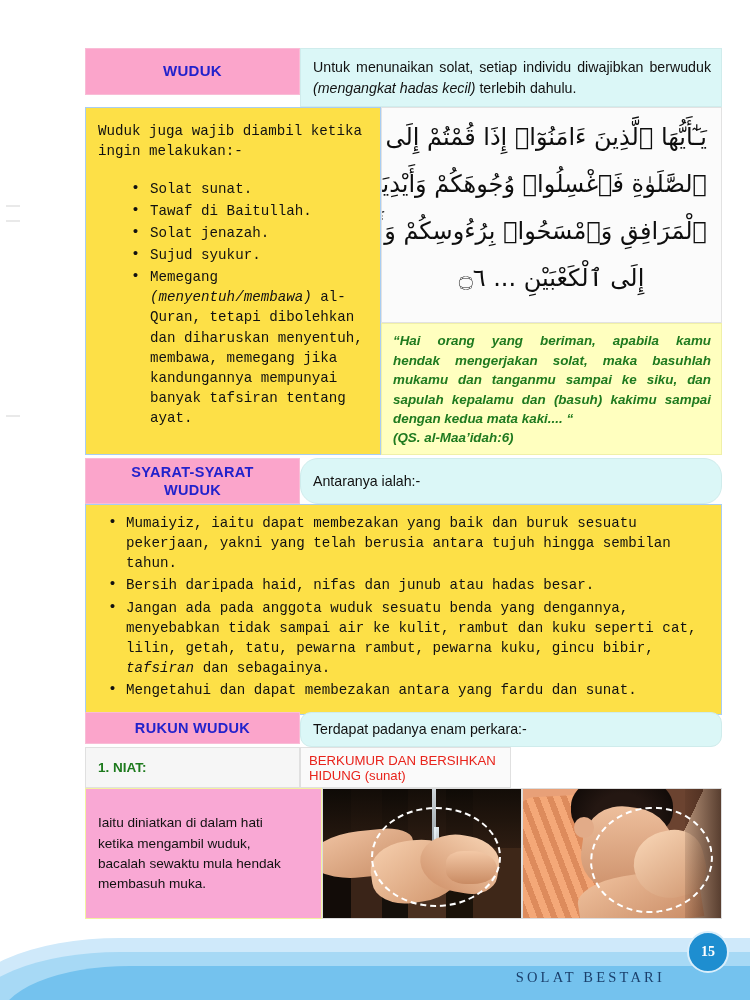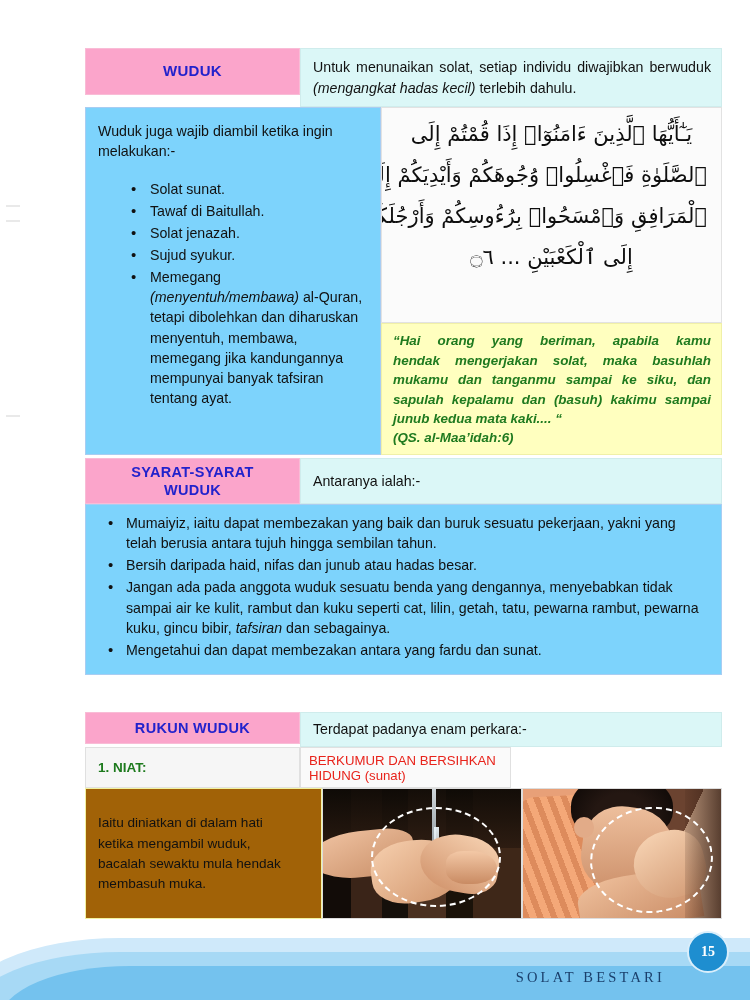--- a/index.html
+++ b/index.html
@@ -29,25 +29,26 @@
     background: #dbf7f7;
     color: #111;
     font-size: 14.2px;
     line-height: 1.45;
     padding: 8px 10px 8px 12px;
     border: 1px solid #cfecec;
     flex: 1;
   }
   .justify { text-align: justify; text-align-last: left; }
   .blue-body {
-    background: #7dd3fc;
+    background: #fde047;
     border: 1px solid #a8cdf2;
     color: #111;
     font-size: 14.2px;
     line-height: 1.42;
+    font-family: Liberation Mono, monospace;
   }
   ul.bl { list-style: none; }
   ul.bl > li {
     position: relative;
     padding-left: 22px;
     margin-bottom: 1px;
   }
   ul.bl > li:before {
     content: "\2022";
     position: absolute; left: 5px; top: -1px;
@@ -69,21 +70,21 @@
   #sec1-right { width: 341px; display: flex; flex-direction: column; }
 
   .ayat {
     background: #fbfbfb;
     border: 1px solid #e2e2e2;
     height: 216px;
     padding: 6px 14px 0 14px;
     text-align: center;
     direction: rtl;
     font-family: "DejaVu Sans", sans-serif;
-    font-size: 21px;
+    font-size: 24px;
     line-height: 1.95;
     color: #0e0e0e;
     overflow: hidden;
   }
   .ayat div { white-space: nowrap; }
 
   .terjemah {
     background: #ffffbf;
     border: 1px solid #f0f0a8;
     flex: 1;
@@ -115,21 +116,21 @@
     display: flex; align-items: center; padding-left: 12px;
     height: 41px;
   }
   .cell-caption {
     width: 211px; background: #fafafa; border: 1px solid #e0e0e0;
     color: #e8231b; font-size: 13.2px; line-height: 1.2;
     padding: 5px 6px 4px 8px; height: 41px;
   }
   .cell-caption.w2 { width: 211px; }
   .cell-niat-text {
-    width: 248px; background: #a16207; border: 1px solid #f2f2a0;
+    width: 248px; background: #f9a8d4; border: 1px solid #f2f2a0;
     height: 131px; padding: 10px 25px 8px 12px;
     font-size: 13.6px; line-height: 1.5; color: #111;
     display: flex; align-items: center;
   }
   .photo { width: 211px; height: 131px; position: relative; overflow: hidden;
            border: 1px solid #dddddd; }
 
   
   .p1 { background:#2a1a10; }
   .p1 .bg { position:absolute; inset:0;
@@ -242,51 +243,51 @@
           <div>يَـٰٓأَيُّهَا ٱلَّذِينَ ءَامَنُوٓا۟ إِذَا قُمْتُمْ إِلَى</div>
           <div>ٱلصَّلَوٰةِ فَٱغْسِلُوا۟ وُجُوهَكُمْ وَأَيْدِيَكُمْ إِلَى</div>
           <div>ٱلْمَرَافِقِ وَٱمْسَحُوا۟ بِرُءُوسِكُمْ وَأَرْجُلَكُمْ</div>
           <div>إِلَى ٱلْكَعْبَيْنِ ... ۝٦</div>
         </div>
         <div class="terjemah">
           <div class="j">“Hai orang yang beriman, apabila kamu</div>
           <div class="j">hendak mengerjakan solat, maka basuhlah</div>
           <div class="j">mukamu dan tanganmu sampai ke siku, dan</div>
           <div class="j">sapulah kepalamu dan (basuh) kakimu sampai</div>
-          <div class="last">junub kedua mata kaki.... “</div>
+          <div class="last">dengan kedua mata kaki.... “</div>
           <div class="last">(QS. al-Maa’idah:6)</div>
         </div>
       </div>
     </div>
   </div>
 
   <div class="block" id="sec2">
     <div class="hdr-row">
       <div class="hdr-pink">
         <div>
           <div>SYARAT-SYARAT</div>
           <div>WUDUK</div>
         </div>
       </div>
-      <div class="hdr-cyan" style="display:flex;align-items:center;">Antaranya ialah:-</div>
+      <div class="hdr-cyan" style="display:flex;align-items:center;border-radius:18px;">Antaranya ialah:-</div>
     </div>
     <div class="blue-body" id="sec2-body">
       <ul class="bl">
         <li><span>Mumaiyiz, iaitu dapat membezakan yang baik dan buruk sesuatu pekerjaan, yakni yang telah berusia antara tujuh hingga sembilan tahun.</span></li>
         <li><span>Bersih daripada haid, nifas dan junub atau hadas besar.</span></li>
         <li><span>Jangan ada pada anggota wuduk sesuatu benda yang dengannya, menyebabkan tidak sampai air ke kulit, rambut dan kuku seperti cat, lilin, getah, tatu, pewarna rambut, pewarna kuku, gincu bibir, </span><i>tafsiran</i><span> dan sebagainya.</span></li>
         <li><span>Mengetahui dan dapat membezakan antara yang fardu dan sunat.</span></li>
       </ul>
     </div>
   </div>
 
   <div class="block" id="sec3">
     <div class="hdr-row">
       <div class="hdr-pink">RUKUN WUDUK</div>
-      <div class="hdr-cyan" style="display:flex;align-items:center;">Terdapat padanya enam perkara:-</div>
+      <div class="hdr-cyan" style="display:flex;align-items:center;border-radius:11px;">Terdapat padanya enam perkara:-</div>
     </div>
 
     <div class="r3-row">
       <div class="cell-niat-label">1. NIAT:</div>
       <div class="cell-caption w2">BERKUMUR DAN BERSIHKAN HIDUNG (sunat)</div>
     </div>
 
     <div class="r3-row">
       <div class="cell-niat-text">Iaitu diniatkan di dalam hati ketika mengambil wuduk, bacalah sewaktu mula hendak membasuh muka.</div>
 

